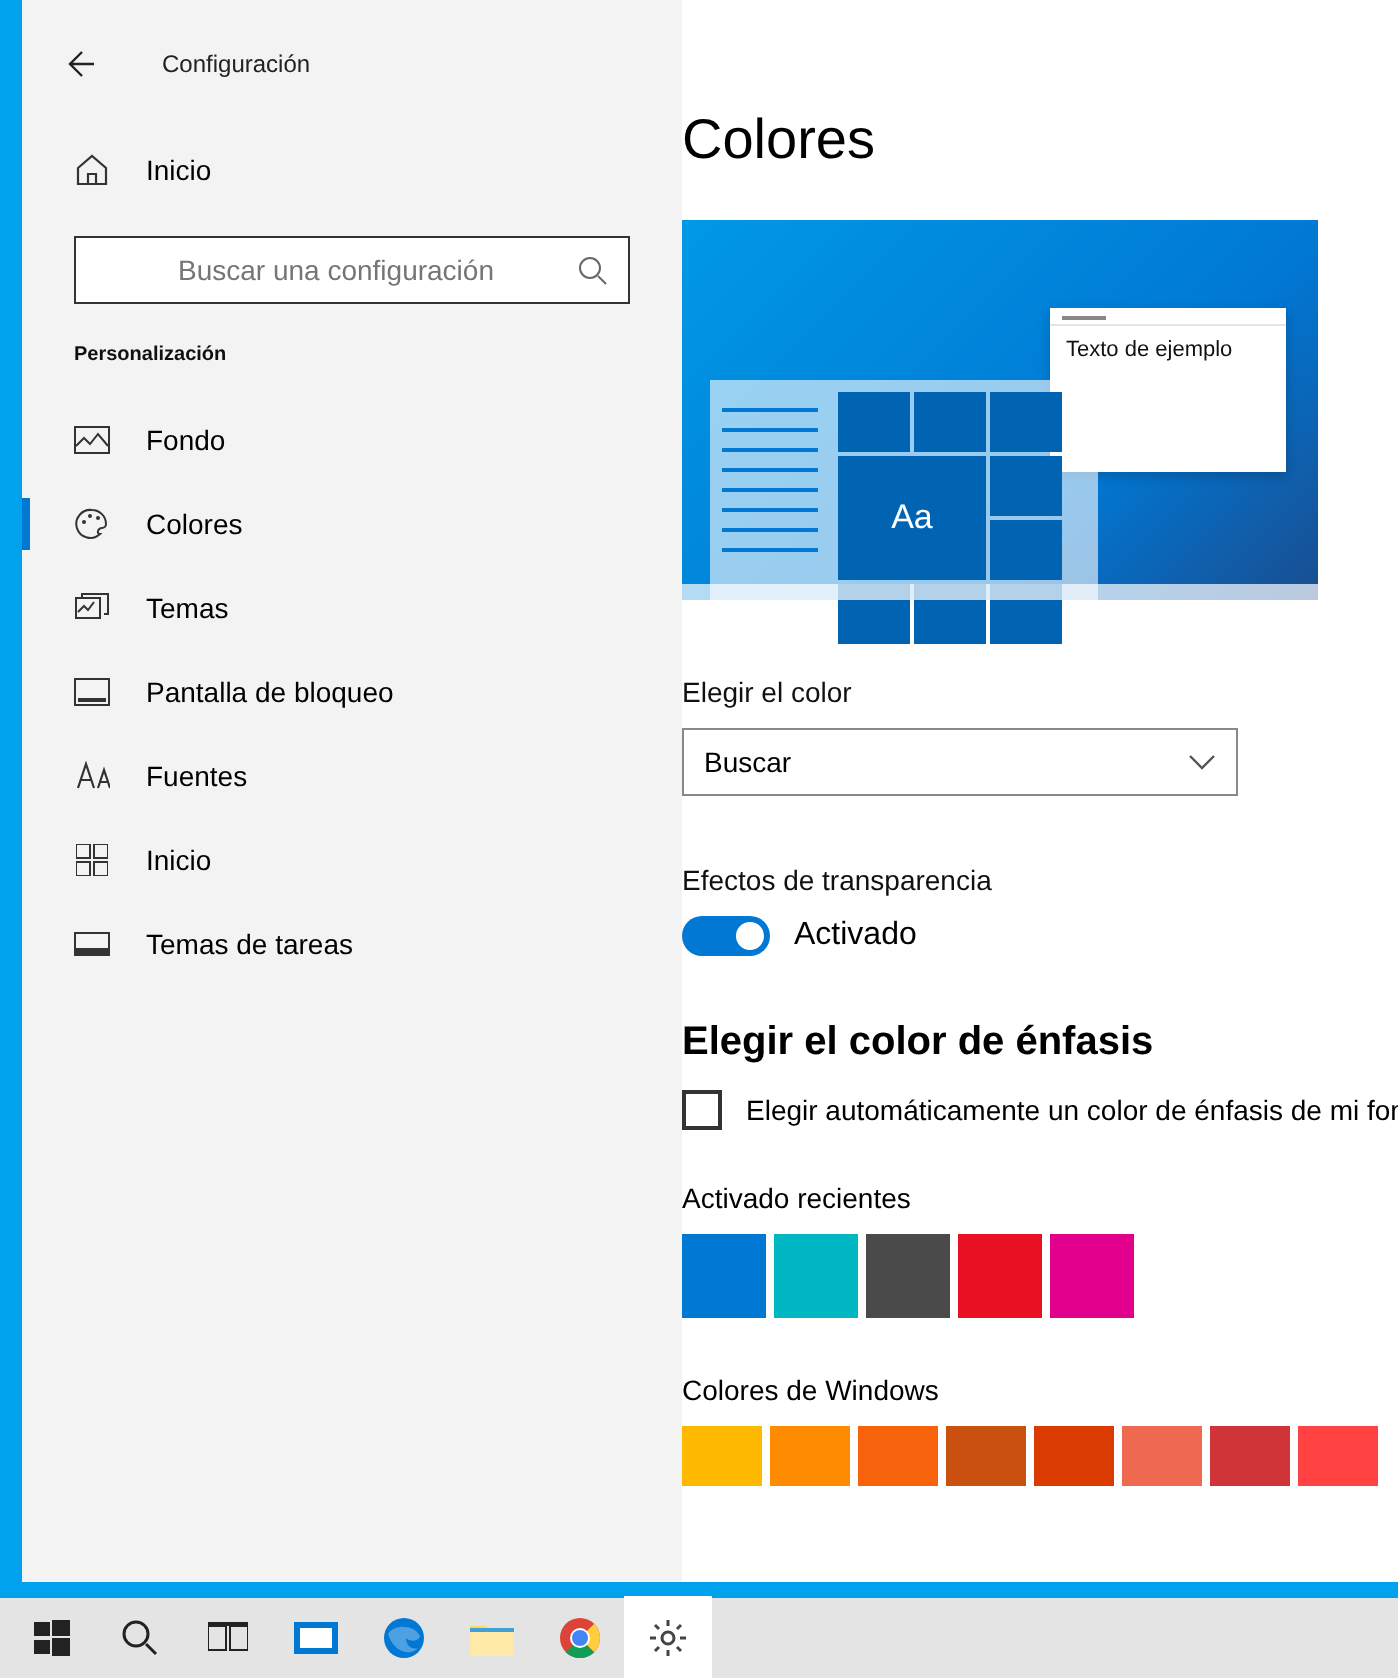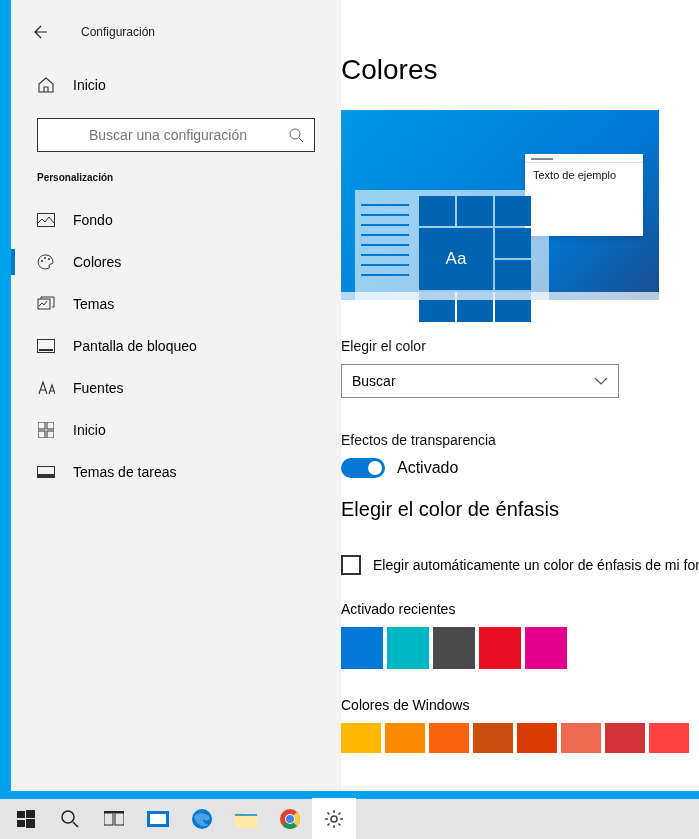--- a/index.html
+++ b/index.html
@@ -27,22 +27,22 @@
 .preview-card .txt { padding: 6px 8px; font-size: 11px; color: #111; }
 .preview-start { position: absolute; left: 14px; bottom: 0; width: 194px; height: 110px; background: rgba(255,255,255,.6); }
 .preview-start .col1 { position: absolute; left: 6px; top: 6px; width: 48px; }
 .preview-start .col1 div { height: 2px; background: #0078d4; margin: 8px 0; }
 .preview-start .tiles { position: absolute; left: 64px; top: 6px; width: 124px; display: grid; grid-template-columns: repeat(3, 36px); grid-auto-rows: 30px; gap: 2px; }
 .preview-start .tiles div { background: #0064b3; }
 .preview-start .tiles .big { grid-column: span 2; grid-row: span 2; display:flex; align-items:center; justify-content:center; color:#fff; font-size:17px; }
 .preview-taskbar { position: absolute; left: 0; right: 0; bottom: 0; height: 8px; background: rgba(255,255,255,.7); }
 .fld-label { font-size: 14px; color: #111; margin-bottom: 10px; }
 .select { width: 278px; height: 34px; border: 1px solid #888; display: flex; align-items: center; justify-content: space-between; padding: 0 10px; font-size: 14px; cursor: pointer; margin-bottom: 34px; }
-.sub-title { font-size: 20px; font-weight: 400; margin-bottom: 34px; }
-.toggle-row { display: flex; align-items: center; margin-bottom: 20px; }
+.sub-title { font-size: 20px; font-weight: 700; margin-bottom: 12px; }
+.toggle-row { display: flex; align-items: center; margin-bottom: 32px; }
 .toggle { width: 44px; height: 20px; border-radius: 10px; background: #0078d4; position: relative; margin-right: 12px; cursor: pointer; }
 .toggle::after { content: ""; position: absolute; right: 3px; top: 3px; width: 14px; height: 14px; border-radius: 50%; background: #fff; }
 .chk-row { display: flex; align-items: center; margin-bottom: 26px; font-size: 14px; white-space: nowrap; }
 .chk { width: 20px; height: 20px; border: 2px solid #333; margin-right: 12px; cursor: pointer; flex-shrink: 0; }
 .swatch-label { font-size: 14px; margin-bottom: 10px; }
 .swatches { display: flex; gap: 4px; margin-bottom: 28px; }
 .swatch { width: 42px; height: 42px; cursor: pointer; }
 .swatches.small .swatch { width: 40px; height: 30px; }
 .taskbar { position: absolute; left: 0; right: 0; bottom: 0; height: 42px; background: #e4e4e4; border-top: 2px solid #00a2ed; display: flex; align-items: center; padding-left: 4px; }
 .tb-btn { width: 44px; height: 42px; display: flex; align-items: center; justify-content: center; cursor: pointer; }

